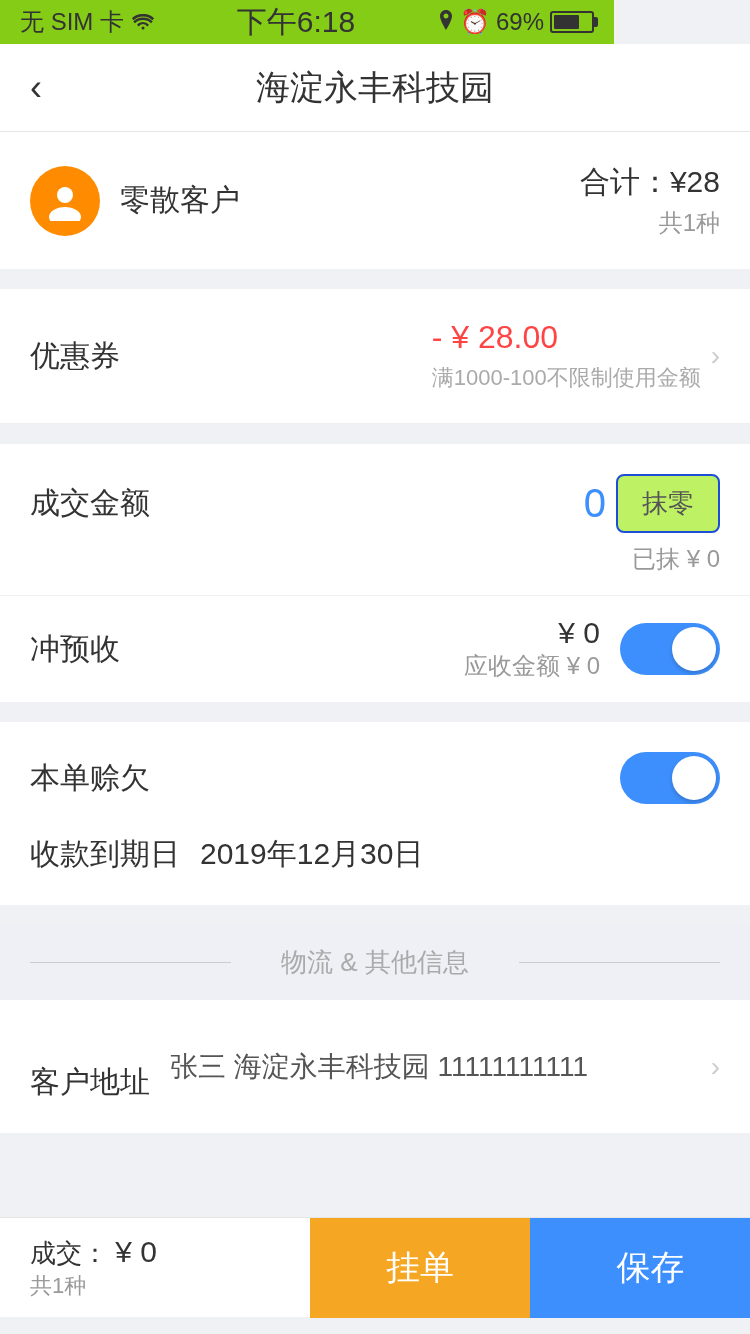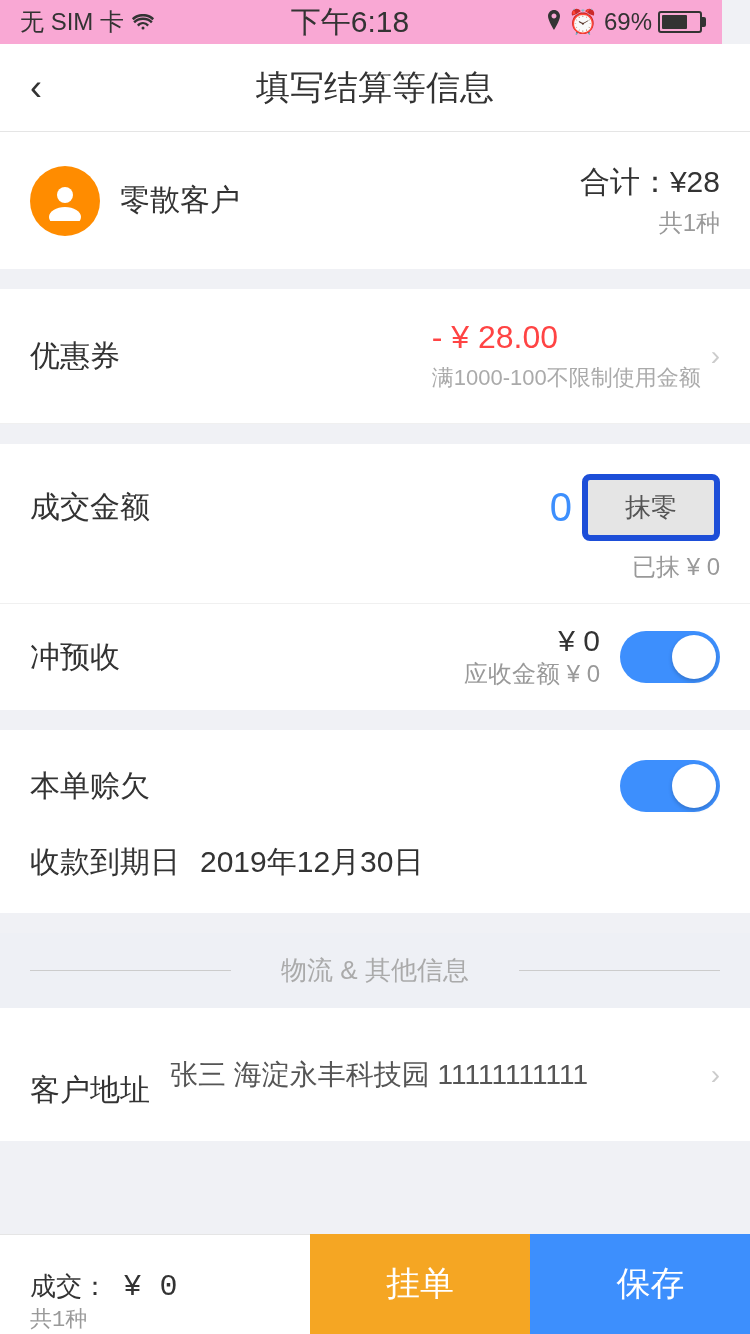--- a/index.html
+++ b/index.html
@@ -9,23 +9,23 @@
       min-height: 1334px;
       background: #f0f1f5;
       font-family: -apple-system, "PingFang SC", "Microsoft YaHei", sans-serif;
       font-size: 28px;
       color: #333;
       position: relative;
     }
 
     
     .status-bar {
-      width: 722px;
+      width: 614px;
       height: 44px;
-      background: #f9a8d4;
+      background: #84cc16;
       display: flex;
       align-items: center;
       justify-content: space-between;
       padding: 0 20px;
       font-size: 26px;
     }
     .status-left {
       display: flex;
       align-items: center;
       gap: 8px;
@@ -193,26 +193,26 @@
       display: flex;
       align-items: center;
       justify-content: space-between;
     }
     .amount-value {
       font-size: 40px;
       color: #3d8ffd;
       font-weight: 500;
     }
     .round-btn {
-      border: 6px solid #1d4ed8;
+      border: 2px solid #1d4ed8;
       border-radius: 8px;
-      padding: 10px 37px;
+      padding: 10px 24px;
       font-size: 26px;
       color: #555;
-      background: #e5e5e5;
+      background: #bef264;
       cursor: pointer;
     }
     .amount-sub {
       padding: 0 30px 20px 30px;
       font-size: 24px;
       color: #999;
       text-align: right;
     }
 
     
@@ -340,29 +340,28 @@
     }
     .address-value {
       font-size: 28px;
       color: #555;
       flex: 1;
     }
 
     
     .bottom-bar {
       position: fixed;
-      bottom: 0;
+      bottom: 17px;
       left: 0;
       width: 750px;
       height: 100px;
       background: #fff;
       display: flex;
-      align-items: flex-end;
+      align-items: center;
       border-top: 1px solid #e5e5e5;
-      font-family: Liberation Mono, monospace;
     }
     .bottom-info {
       flex: 1;
       padding: 0 30px;
     }
     .bottom-deal {
       font-size: 26px;
       color: #333;
     }
     .bottom-deal-amount {
@@ -424,21 +423,21 @@
     <span>⏰</span>
     <span>69%</span>
     <div class="battery-icon">
       <div class="battery-fill"></div>
     </div>
   </div>
 </div>
 
 <div class="nav-bar">
   <span class="nav-back">‹</span>
-  <span class="nav-title">填写结算等信息</span>
+  <span class="nav-title">海淀永丰科技园</span>
 </div>
 
 <div class="main-content">
 
   <div class="customer-row">
     <div class="customer-left">
       <div class="customer-avatar">
         <svg width="40" height="40" viewBox="0 0 40 40">
           <circle cx="20" cy="14" r="8" fill="#fff"></circle>
           <ellipse cx="20" cy="36" rx="16" ry="10" fill="#fff"></ellipse>

